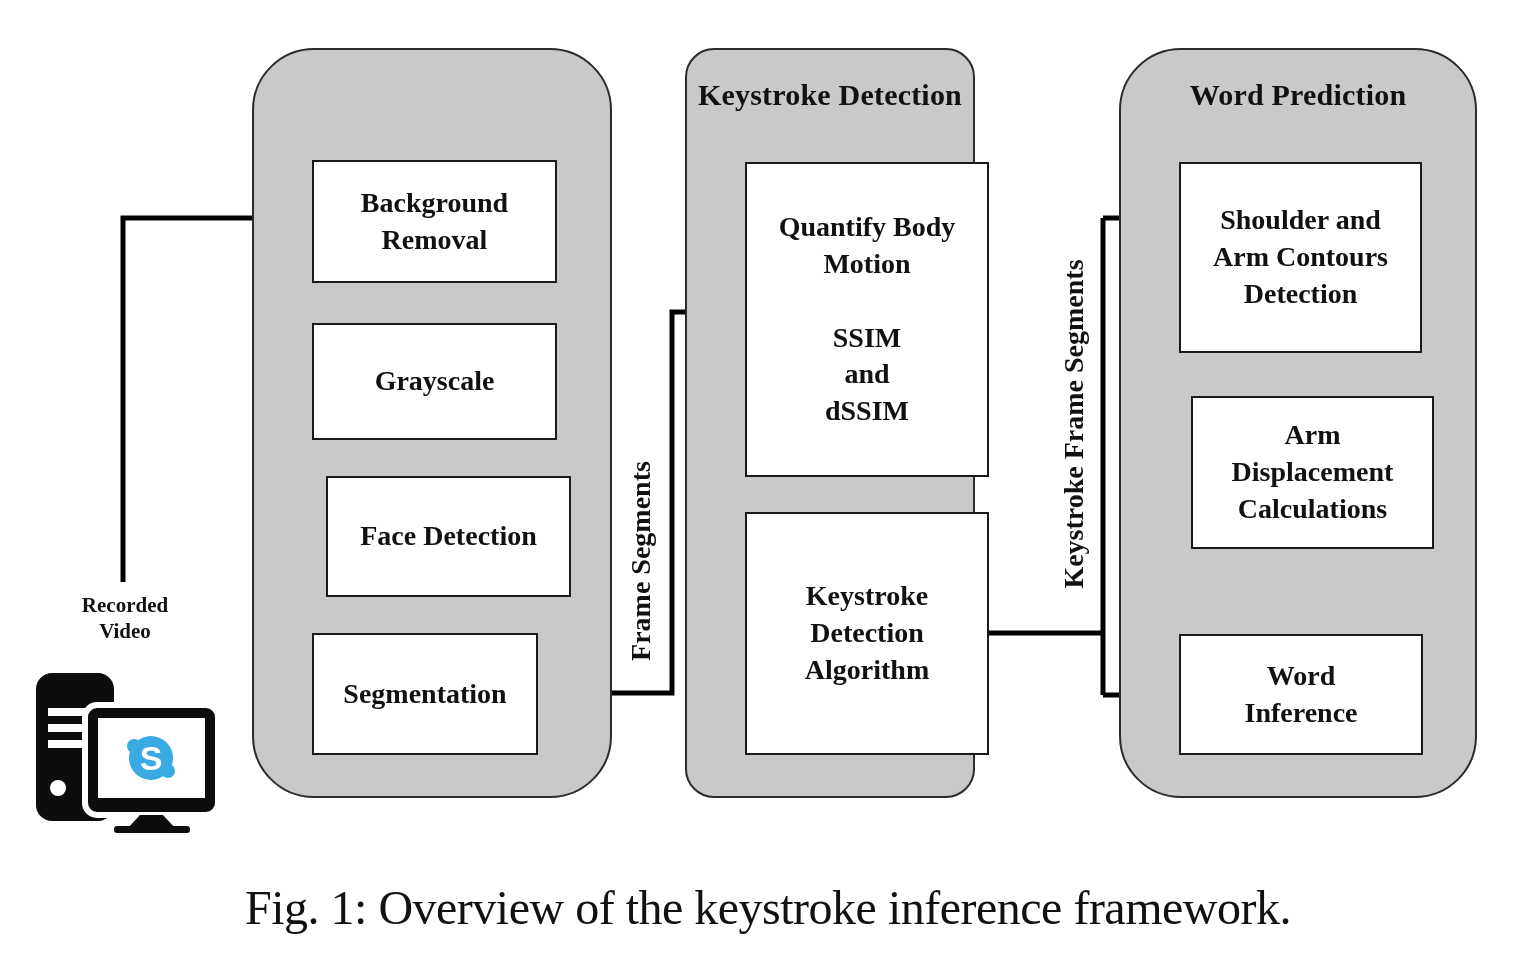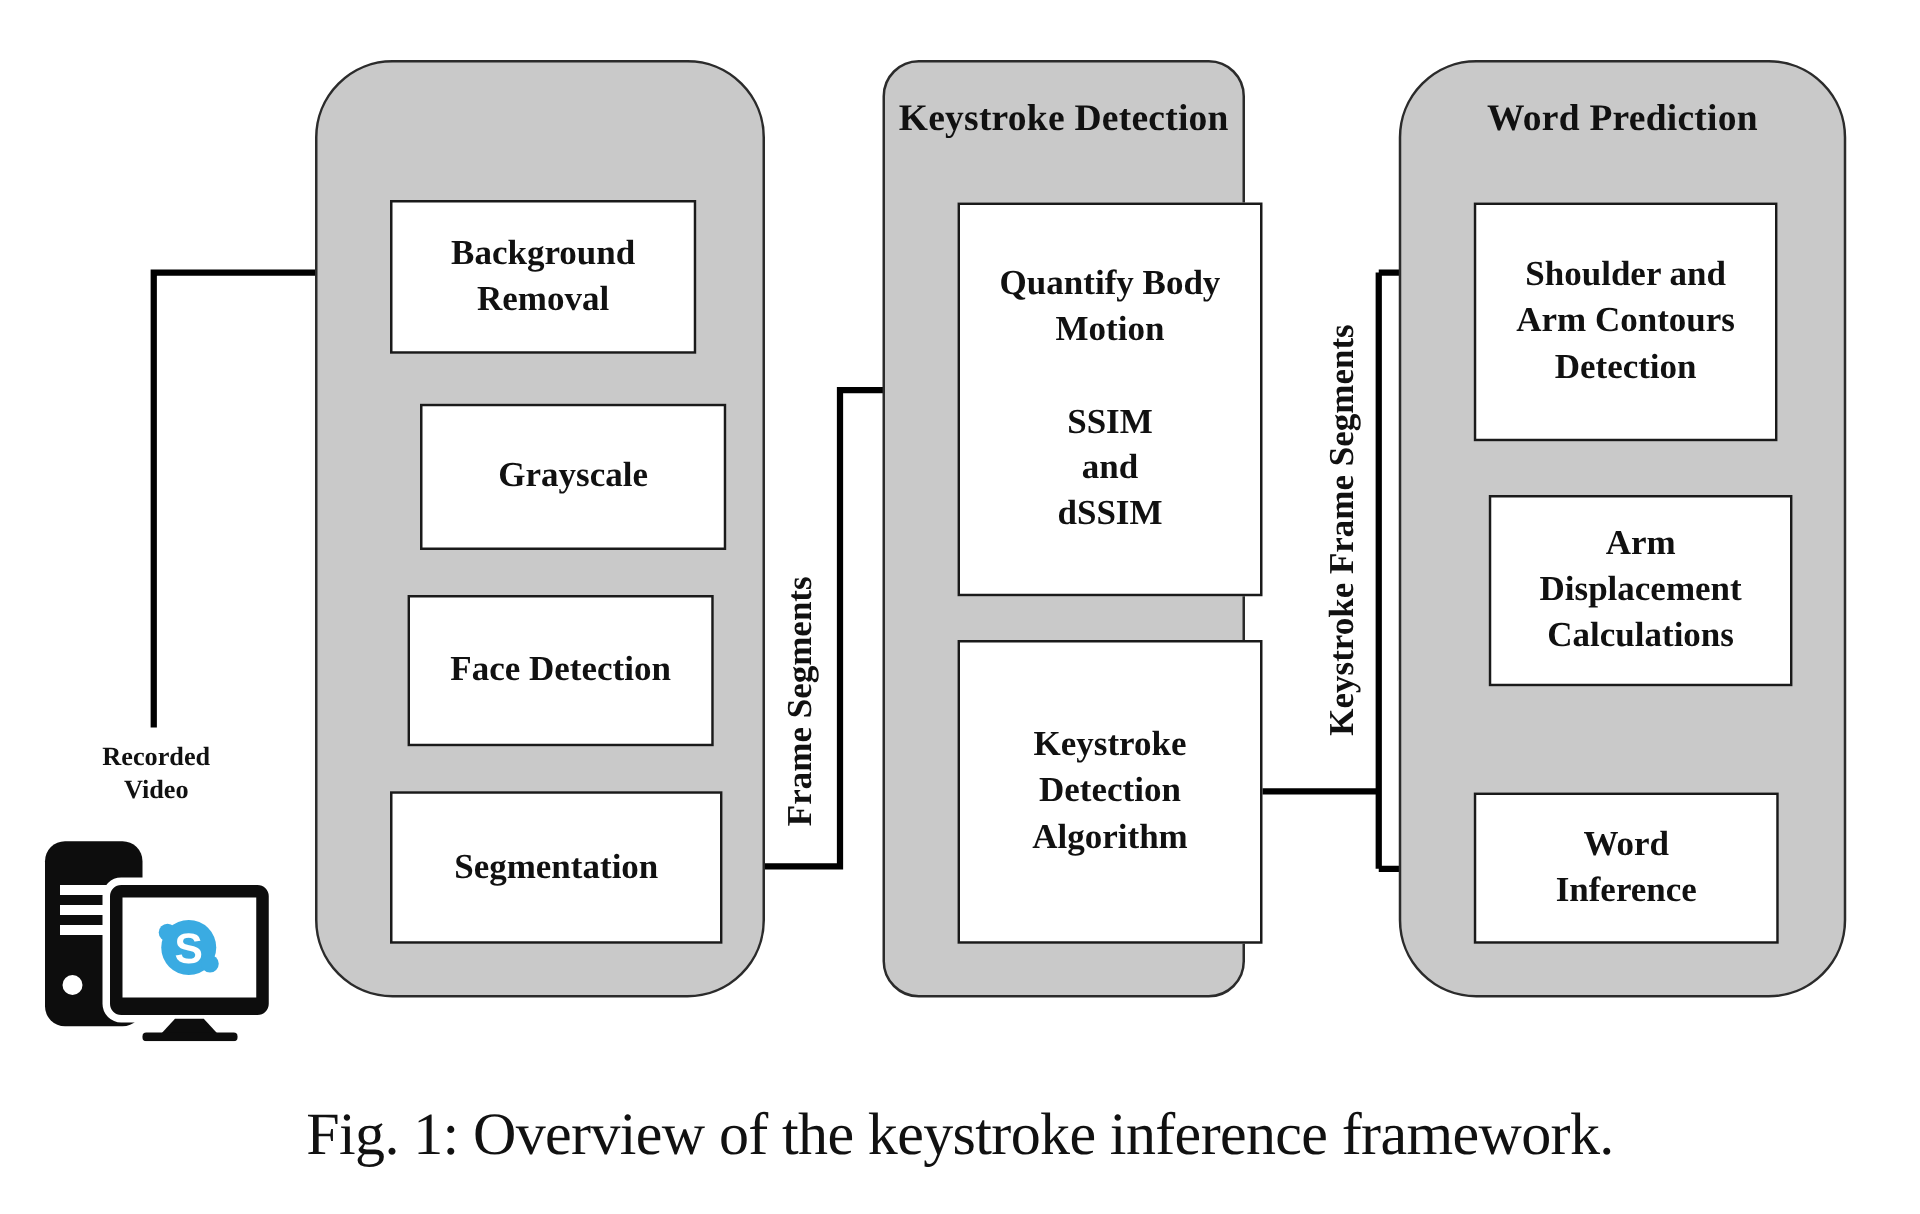--- a/index.html
+++ b/index.html
@@ -18,34 +18,34 @@
 
   
   .wires{position:absolute;left:0;top:0;width:1536px;height:971px;pointer-events:none;}
   .wires path{fill:none;stroke:var(--line);stroke-width:5;}
   .wires polygon{fill:var(--line);stroke:none;}
 
   
   .panel{position:absolute;top:48px;height:750px;background:var(--panel-fill);
          border:2px solid var(--panel-border);border-radius:62px;}
   .p1{left:252px;width:360px;}
-  .p2{left:706px;width:290px;border-radius:29px;}
+  .p2{left:685px;width:290px;border-radius:29px;}
   .p3{left:1119px;width:358px;}
   .panel-title{position:absolute;top:28px;left:0;width:100%;text-align:center;
                font-size:30px;font-weight:bold;letter-spacing:.2px;}
 
   
   .node{position:absolute;background:var(--box-fill);border:2px solid var(--box-border);
         display:flex;align-items:center;justify-content:center;text-align:center;
         font-size:28px;font-weight:bold;line-height:1.32;white-space:pre-line;}
   
   .n11{left:58px;top:110px;width:245px;height:123px;}
-  .n12{left:58px;top:273px;width:245px;height:117px;margin-left:24px;}
+  .n12{left:58px;top:273px;width:245px;height:117px;}
   .n13{left:72px;top:426px;width:245px;height:121px;}
-  .n14{left:58px;top:583px;width:266px;height:122px;}
+  .n14{left:58px;top:583px;width:226px;height:122px;}
   
   .n21{left:58px;top:112px;width:244px;height:315px;}
   .n22{left:58px;top:462px;width:244px;height:243px;}
   
   .n31{left:58px;top:112px;width:243px;height:191px;}
   .n32{left:58px;top:346px;width:243px;height:153px;margin-left:12px;}
   .n33{left:58px;top:584px;width:244px;height:121px;}
 
   
   .vlabel{position:absolute;font-size:28px;font-weight:bold;text-align:center;

